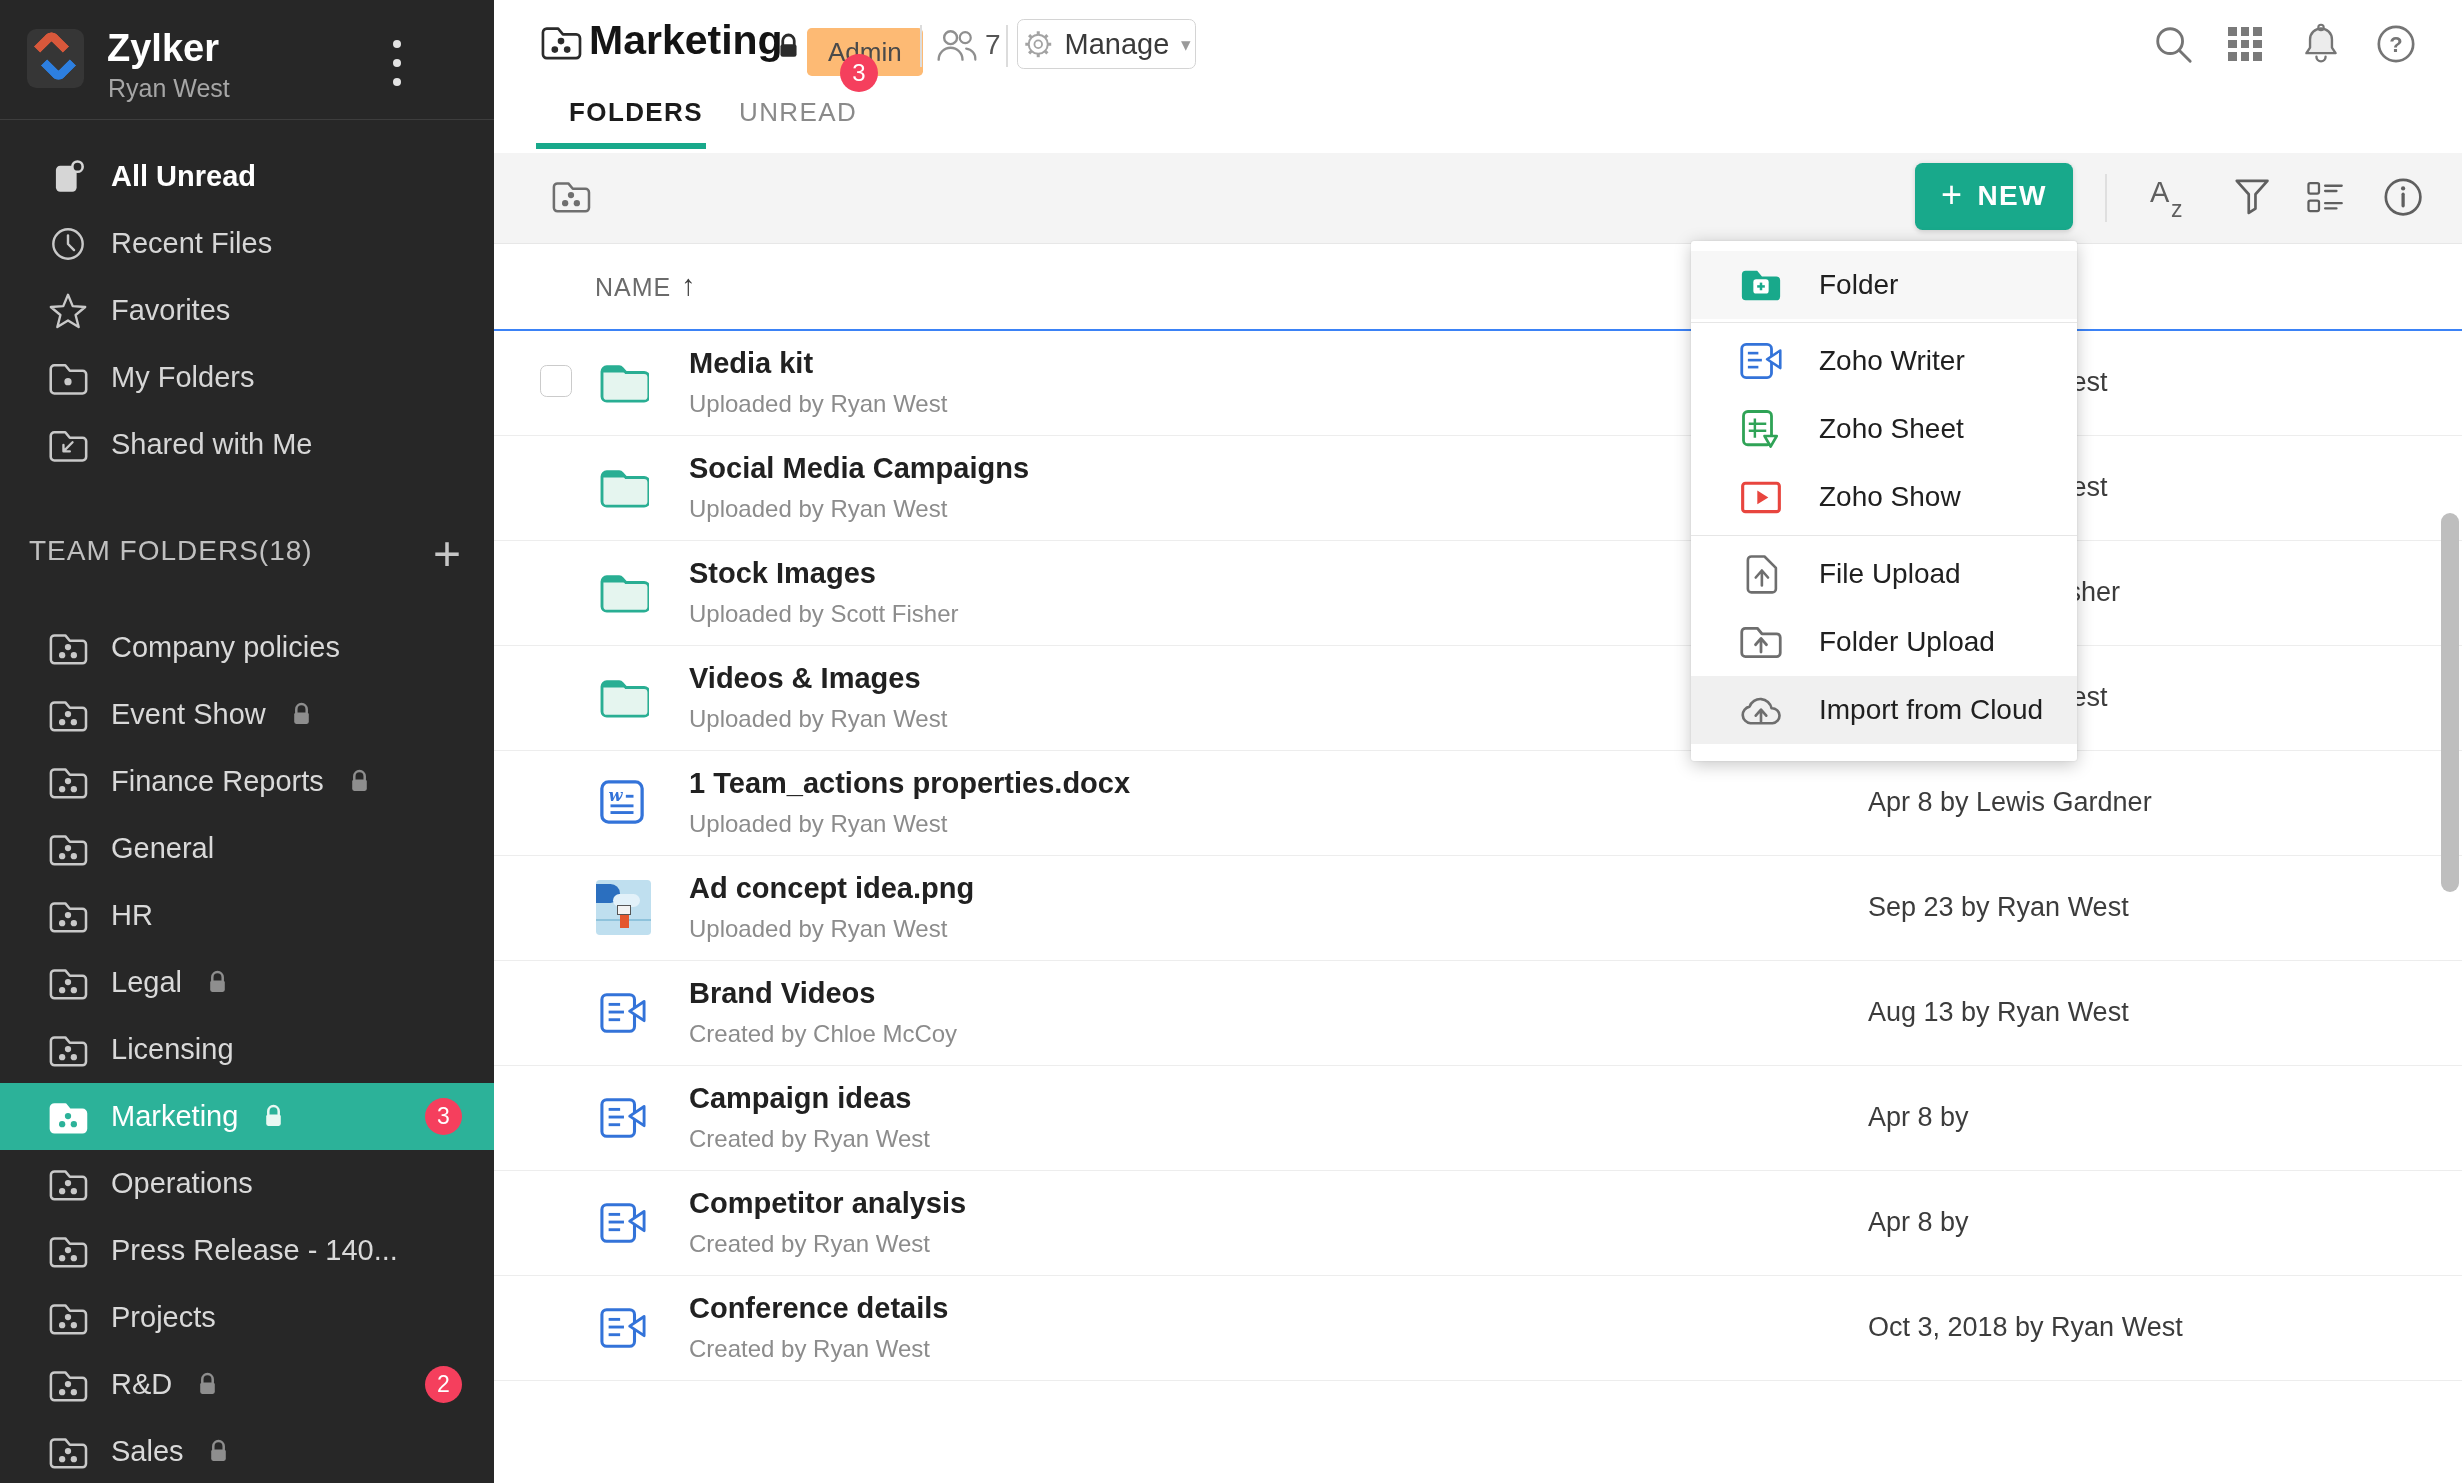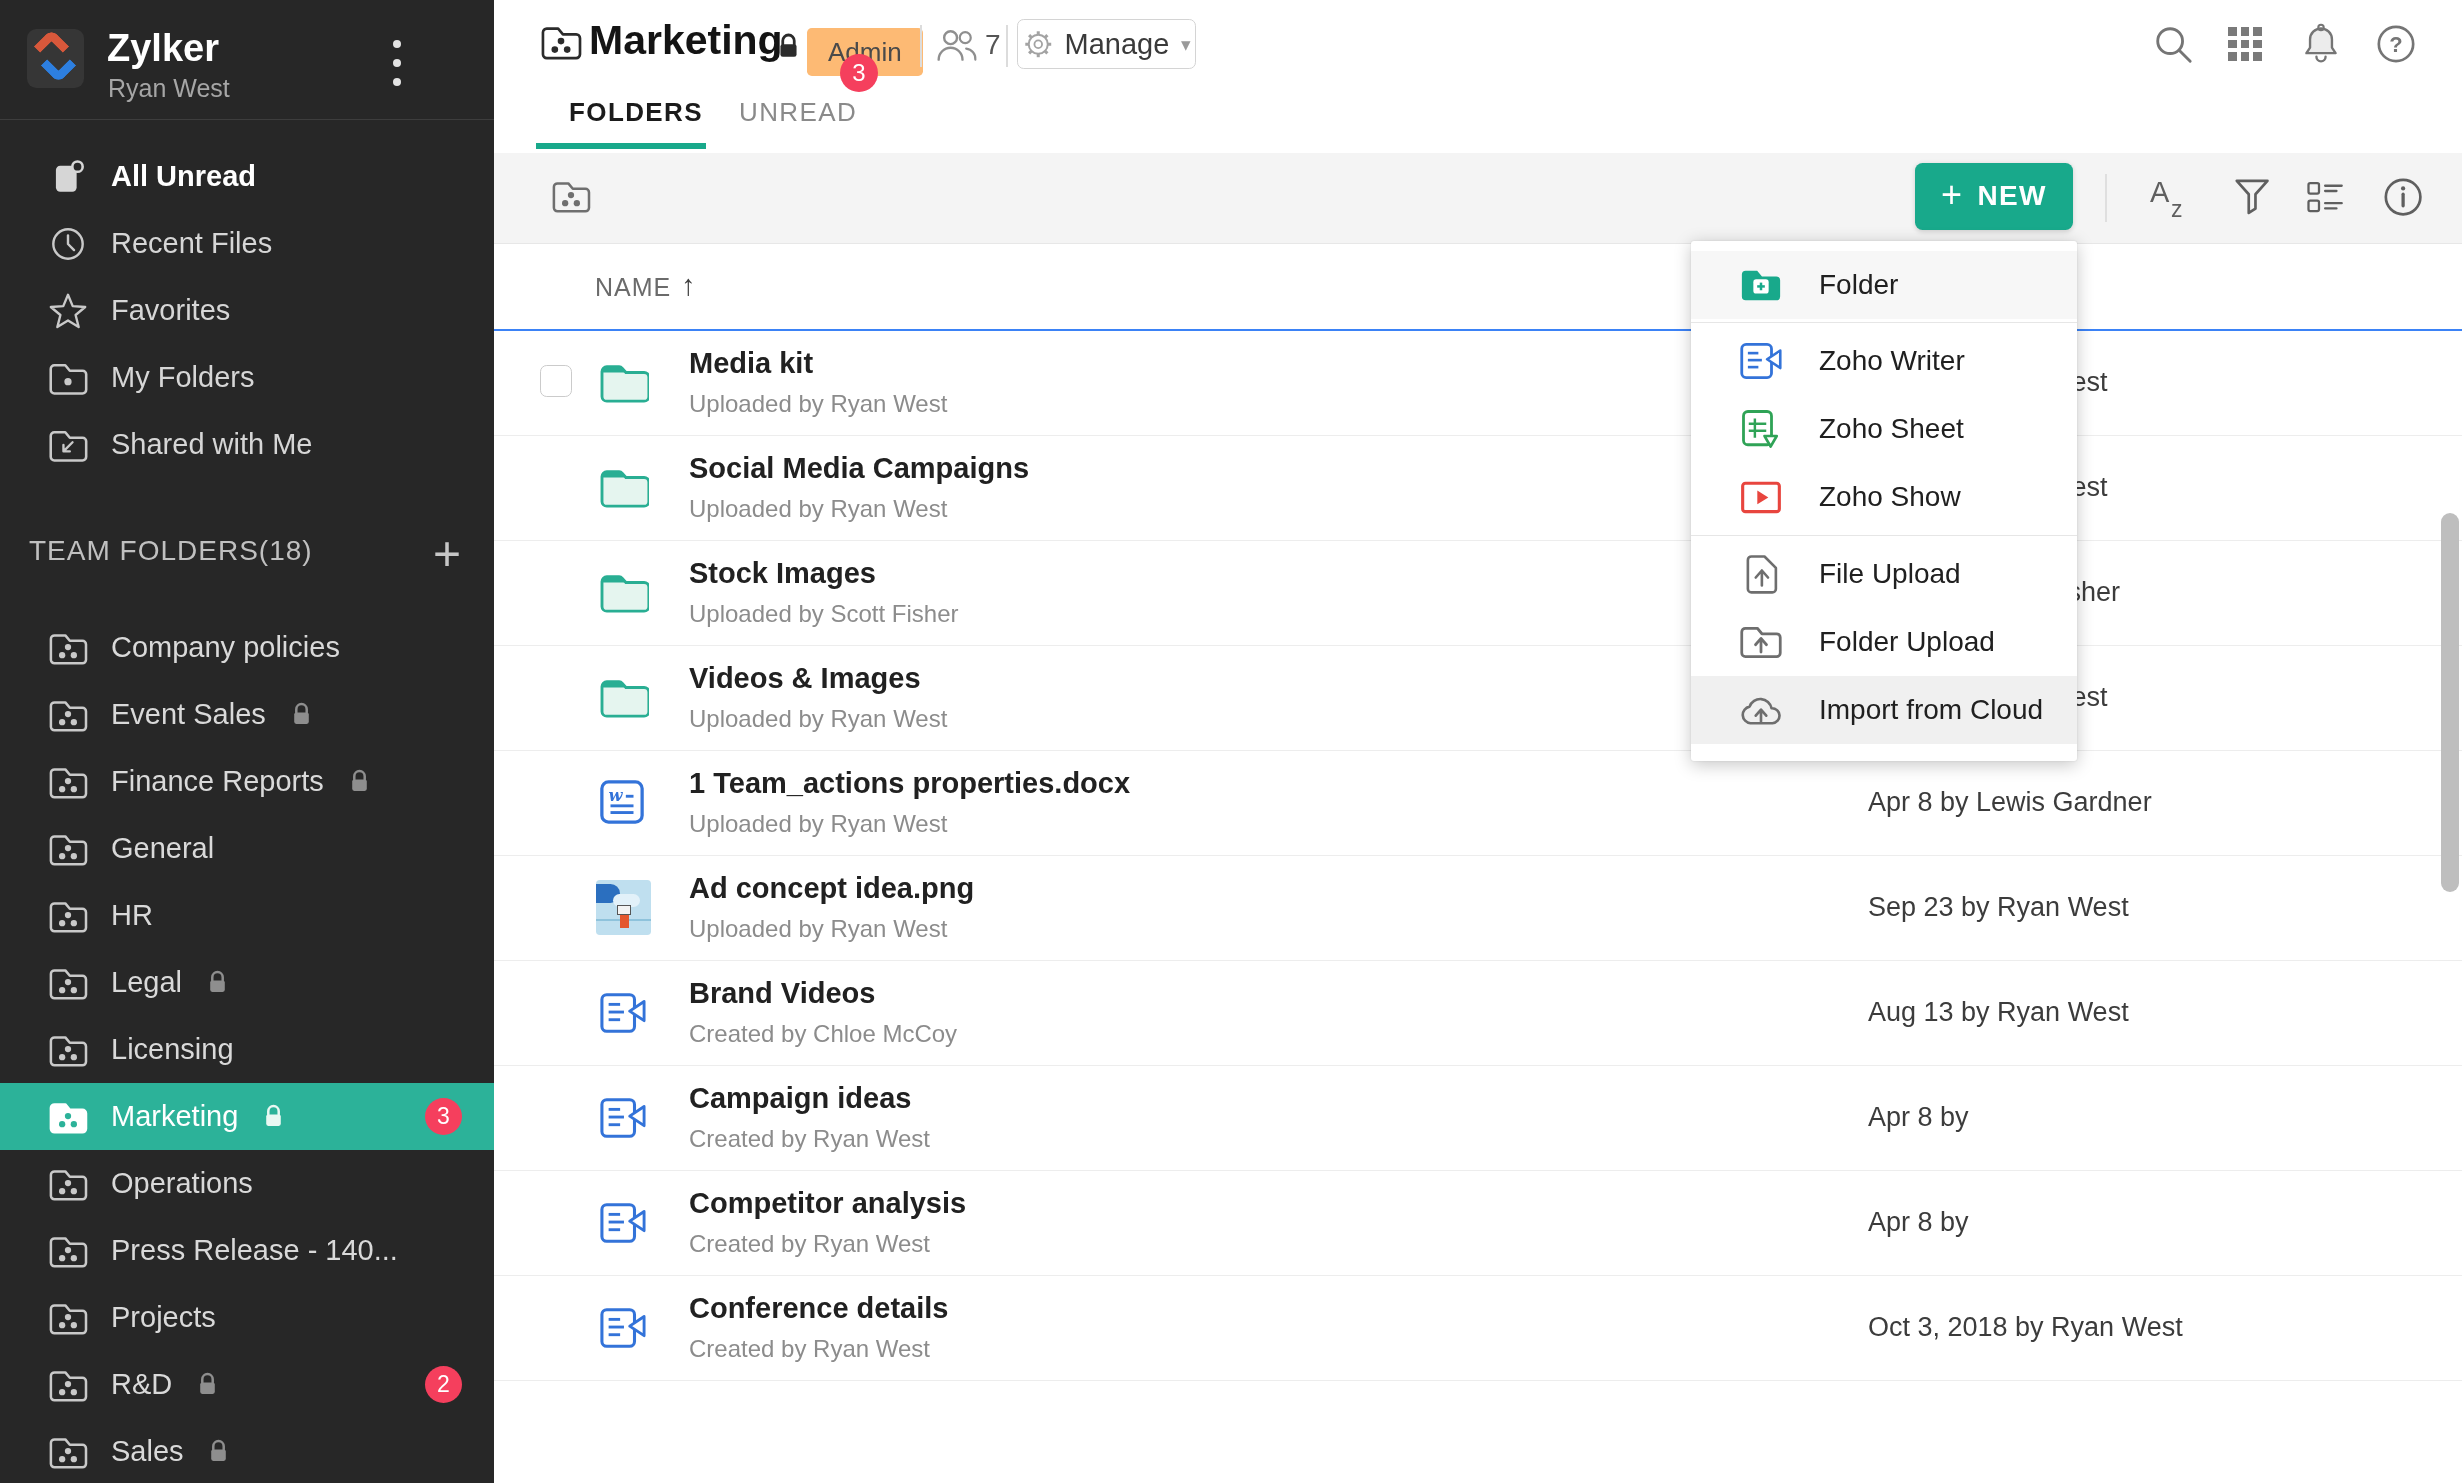--- a/index.html
+++ b/index.html
@@ -192,21 +192,21 @@
       </div>
       <div class="t-item">
         <span class="t-icon">
           <svg viewBox="0 0 44 40">
             <path class="tf-path" d="M3 10a4 4 0 0 1 4-4h12l5 6h14a4 4 0 0 1 4 4v17a4 4 0 0 1-4 4H7a4 4 0 0 1-4-4z" stroke="currentColor" fill="none" stroke-linejoin="round" stroke-linecap="round" stroke-width="2.8"></path>
             <circle class="tf-dot" cx="22" cy="19" r="3.5" fill="currentColor"></circle>
             <circle class="tf-dot" cx="15.5" cy="28" r="3.5" fill="currentColor"></circle>
             <circle class="tf-dot" cx="28.5" cy="28" r="3.5" fill="currentColor"></circle>
           </svg>
         </span>
-        <span>Event Sales</span>
+        <span>Event Show</span>
         <span class="t-lock">
           <svg viewBox="0 0 20 24">
             <path d="M5 10V7a5 5 0 0 1 10 0v3" stroke="currentColor" fill="none" stroke-linejoin="round" stroke-linecap="round" stroke-width="2.4"></path>
             <rect x="3" y="10" width="14" height="11" rx="2" fill="currentColor"></rect>
           </svg>
         </span>
       </div>
       <div class="t-item">
         <span class="t-icon">
           <svg viewBox="0 0 44 40">

